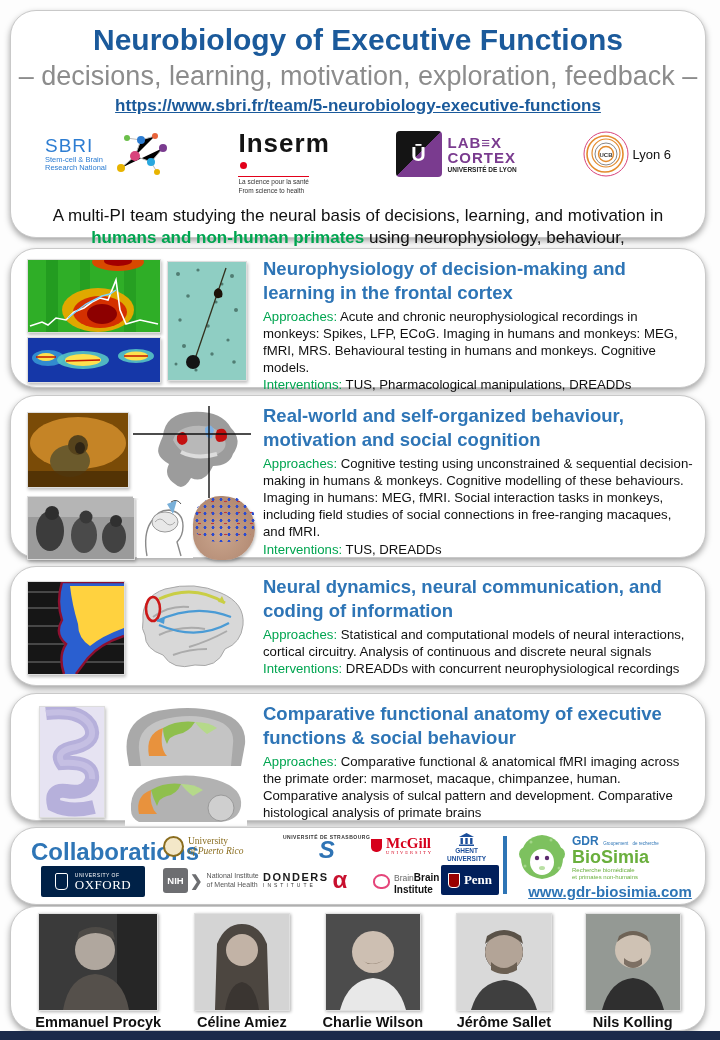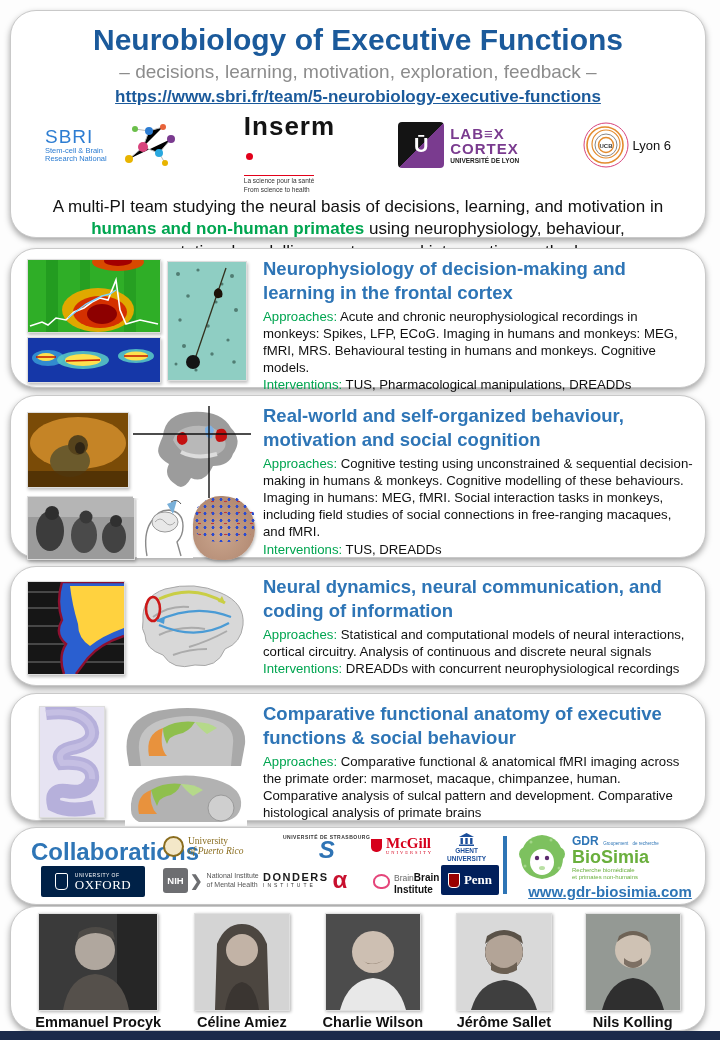--- a/index.html
+++ b/index.html
@@ -1,24 +1,24 @@
 <!DOCTYPE html>
 <html><head>
 <meta charset="utf-8">
 <style>
   html,body{margin:0;padding:0;}
   body{width:720px;height:1040px;background:#fdfdfd;font-family:"Liberation Sans",sans-serif;position:relative;overflow:hidden;}
   .rbox{position:absolute;left:10px;width:696px;background:#fff;border:1px solid #c9c9c9;border-radius:26px;box-shadow:0 3px 6px rgba(0,0,0,.35);box-sizing:border-box;}
   
   #header-box{top:10px;height:228px;text-align:center;}
   .main-title{margin:12px 0 0;font-size:30px;font-weight:bold;color:#1b5a9b;}
-  .subtitle{margin:4px 0 0;font-size:19px;color:#8c8c8c;}
+  .subtitle{margin:4px 0 0;font-size:27px;color:#8c8c8c;}
   .url-link{display:inline-block;margin-top:4px;font-size:17px;font-weight:bold;color:#1b5a9b;text-decoration:underline;}
   .logo-row{display:flex;align-items:center;justify-content:space-between;padding:6px 34px 0 34px;height:64px;}
-  .logo{display:flex;align-items:center;gap:12px;}
+  .logo{display:flex;align-items:center;gap:4px;}
   .sbri-text{text-align:left;color:#2d7dd2;line-height:1.05;}
   .sbri-text .big{font-size:19px;letter-spacing:1px;}
   .sbri-text .small{font-size:7.5px;}
   .inserm{display:flex;flex-direction:column;align-items:flex-start;margin-top:17px;}
   .inserm .name{font-size:26px;font-weight:bold;color:#141414;letter-spacing:1px;line-height:1;}
   .inserm .dot{width:7px;height:7px;border-radius:50%;background:#e2001a;margin:2px 0 3px 2px;}
   .inserm .tag{font-size:6.5px;color:#333;line-height:1.3;text-align:left;border-top:1px solid #e2001a;padding-top:1px;}
   .labex{display:flex;align-items:center;gap:6px;}
   .labex-sq{width:46px;height:46px;border-radius:4px;background:linear-gradient(135deg,#141414 50%,#7a3b8f 50%);display:flex;align-items:center;justify-content:center;color:#fff;font-size:20px;font-weight:bold;}
   .labex-txt{text-align:left;line-height:1;}

